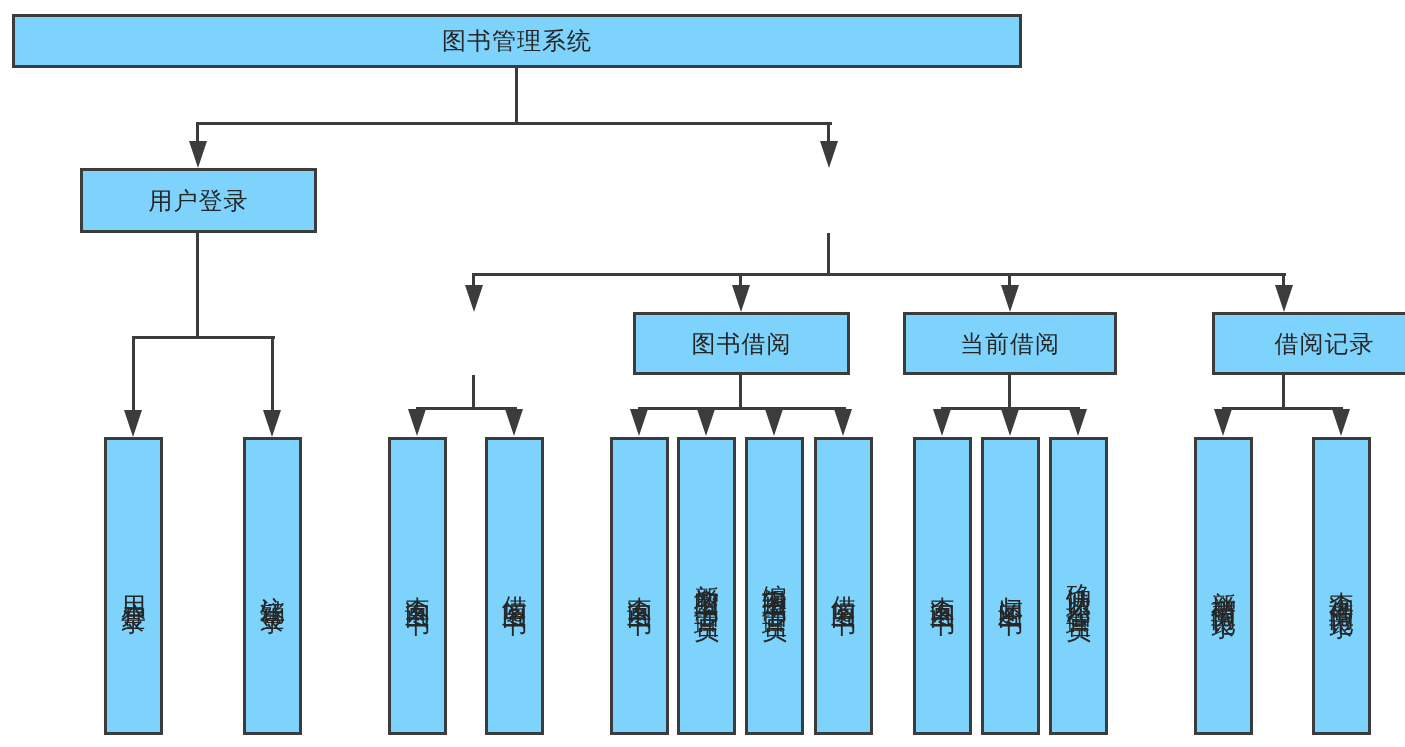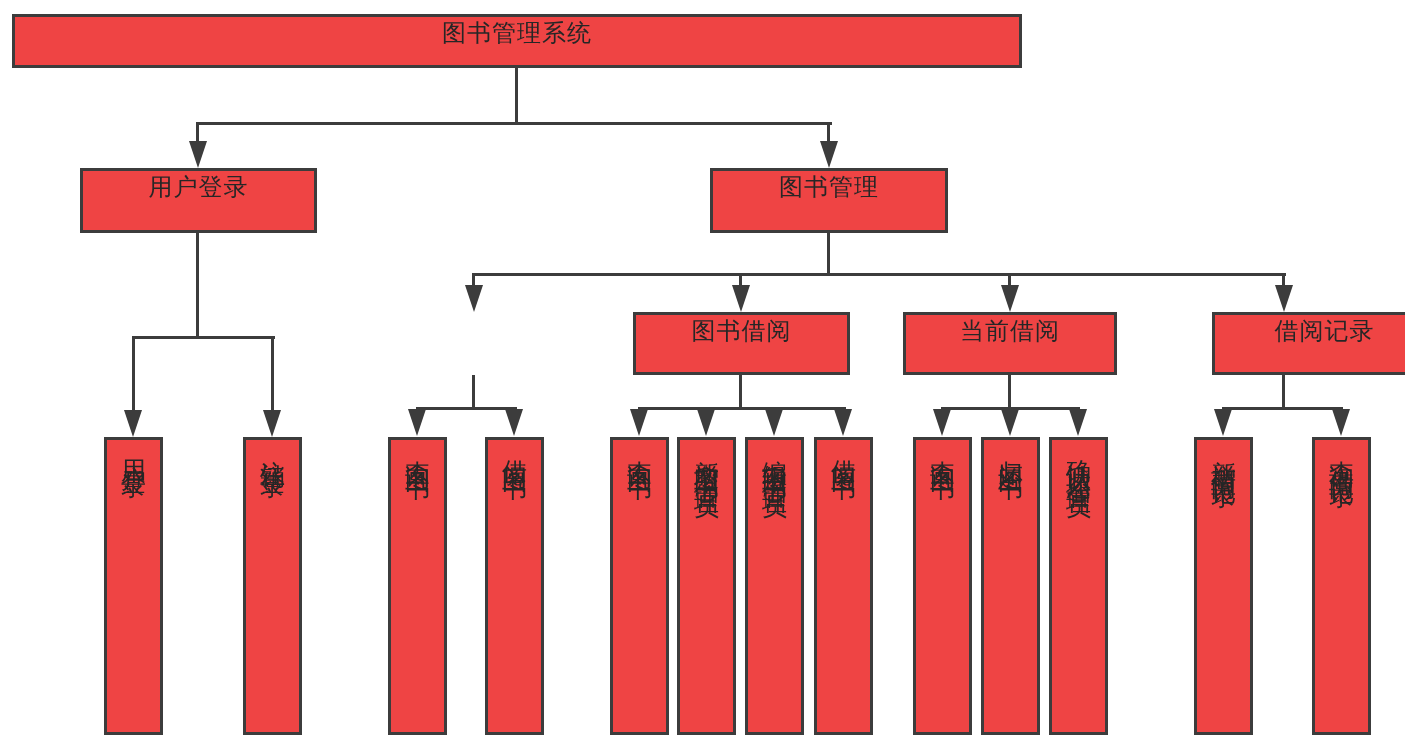--- a/index.html
+++ b/index.html
@@ -13,23 +13,23 @@
     position:relative;
     width:1405px;height:747px;
     background:var(--background);
     overflow:hidden;
     font-family:"Liberation Sans",sans-serif;
   }
   .node{
     position:absolute;
     box-sizing:border-box;
     border:3px solid var(--line);
-    background:#ef4444;
+    background:#7dd3fc;
     display:flex;
-    align-items:flex-start;
+    align-items:center;
     justify-content:center;
   }
   .node .lbl{
     color:var(--text);
     font-size:24px;
     letter-spacing:1px;
     white-space:nowrap;
   }
   .node.v .lbl{
     writing-mode:vertical-rl;
@@ -67,23 +67,20 @@
 
   <div class="vline" style="left:515px;top:68px;height:57px"></div>
   <div class="hline" style="left:197px;top:122px;width:635px"></div>
   <div class="vline" style="left:196px;top:122px;height:24px"></div>
   <div class="arrow" style="left:189px;top:141px"></div>
   <div class="vline" style="left:827px;top:122px;height:24px"></div>
   <div class="arrow" style="left:820px;top:141px"></div>
 
   <div class="node h" style="left:80px;top:168px;width:237px;height:65px">
     <span class="lbl">用户登录</span>
-  </div>
-  <div class="node h" style="left:710px;top:168px;width:238px;height:65px">
-    <span class="lbl">图书管理</span>
   </div>
 
   <div class="vline" style="left:196px;top:233px;height:106px"></div>
   <div class="hline" style="left:132px;top:336px;width:143px"></div>
   <div class="vline" style="left:132px;top:336px;height:77px"></div>
   <div class="arrow" style="left:124px;top:410px"></div>
   <div class="vline" style="left:271px;top:336px;height:77px"></div>
   <div class="arrow" style="left:263px;top:410px"></div>
 
   <div class="vline" style="left:827px;top:233px;height:43px"></div>

